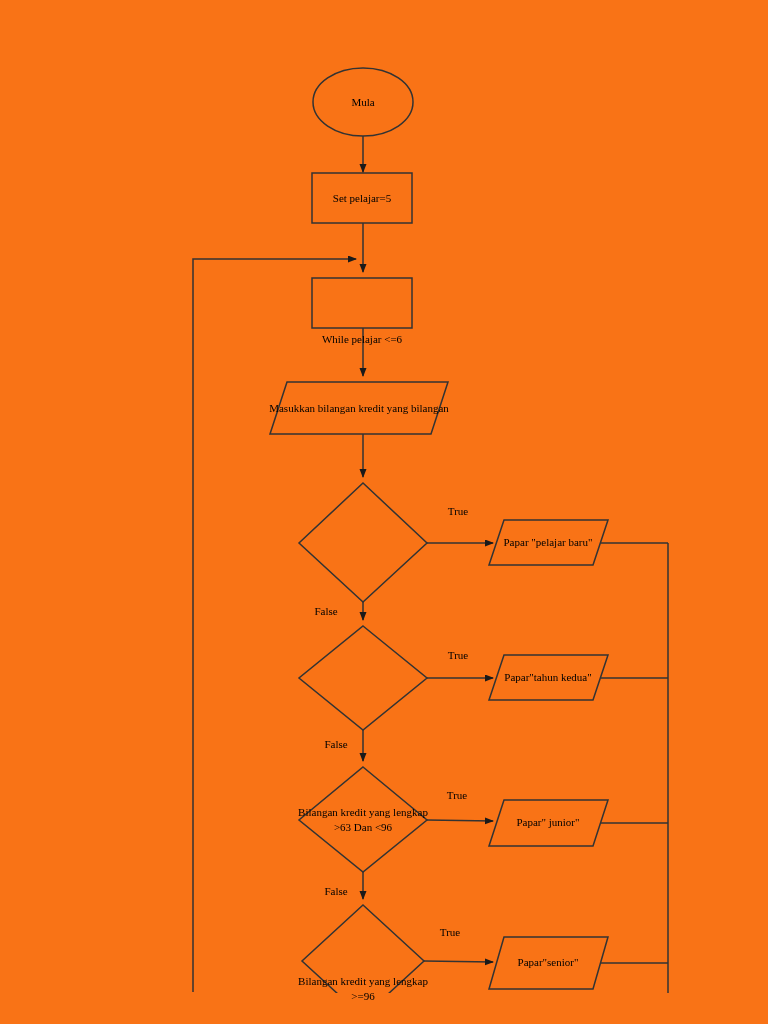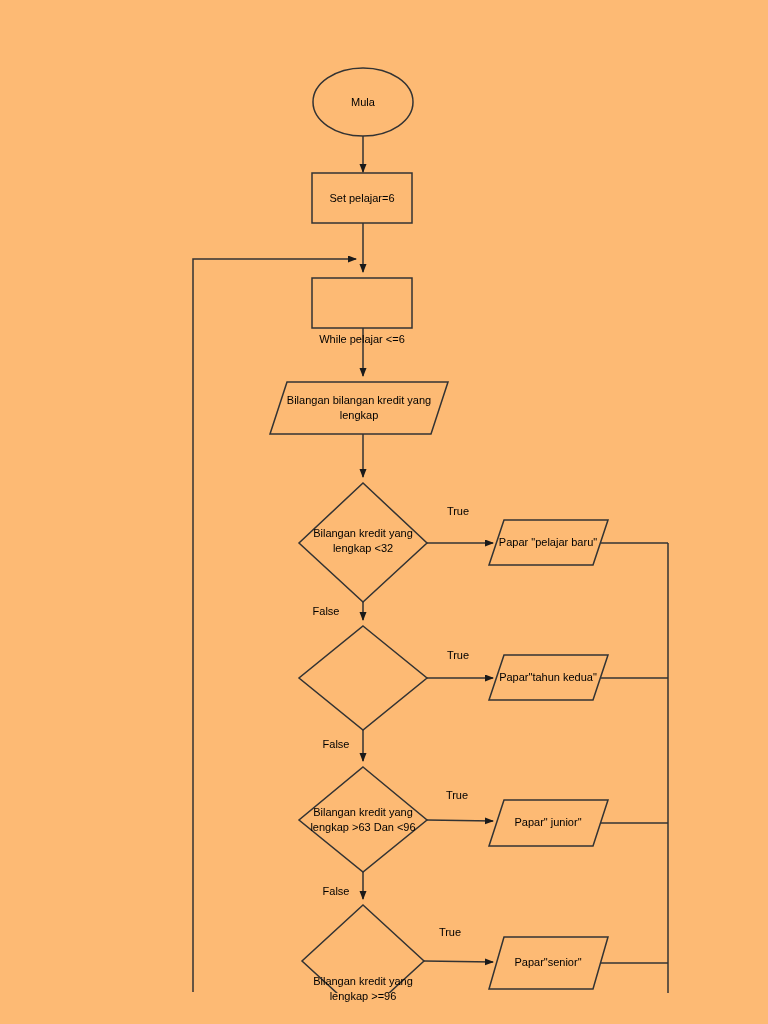--- a/index.html
+++ b/index.html
@@ -4,23 +4,23 @@
 <style>
   html, body {
     margin: 0;
     padding: 0;
     background: #ffffff;
   }
   .page {
     position: relative;
     width: 768px;
     height: 1024px;
-    background: #fdba74;
+    background: #f97316;
     overflow: hidden;
-    font-family: Liberation Sans, sans-serif;
+    font-family: Liberation Serif, serif;
   }
   .diagram-svg {
     position: absolute;
     left: 0;
     top: 0;
   }
   .lbl {
     position: absolute;
     transform: translate(-50%, -50%);
     font-size: 11px;
@@ -81,25 +81,24 @@
       <path d="M363,872 L363,899" marker-end="url(#arrow)"></path>
 
       <path d="M424,961 L493,962" marker-end="url(#arrow)"></path>
       <path d="M601,963 L668,963"></path>
 
       <path d="M668,543 L668,993"></path>
     </g>
   </svg>
 
   <div class="lbl" style="left:363px; top:102px;">Mula</div>
-  <div class="lbl" style="left:362px; top:198px;">Set pelajar=6</div>
+  <div class="lbl" style="left:362px; top:198px;">Set pelajar=5</div>
   <div class="lbl" style="left:362px; top:303px;margin-top:36px;">While pelajar &lt;=6</div>
-  <div class="lbl wrap w-input" style="left:359px; top:408px;">Bilangan bilangan kredit yang lengkap</div>
+  <div class="lbl wrap w-input" style="left:359px; top:408px;">Masukkan bilangan kredit yang bilangan</div>
 
-  <div class="lbl wrap w-decision" style="left:363px; top:541px;">Bilangan kredit yang lengkap &lt;32</div>
   <div class="lbl" style="left:548px; top:542px;">Papar "pelajar baru"</div>
 
   <div class="lbl" style="left:548px; top:677px;">Papar"tahun kedua"</div>
 
   <div class="lbl wrap w-decision" style="left:363px; top:820px;">Bilangan kredit yang lengkap &gt;63 Dan &lt;96</div>
   <div class="lbl" style="left:548px; top:822px;">Papar" junior"</div>
 
   <div class="lbl wrap w-decision" style="left:363px; top:989px;">Bilangan kredit yang lengkap &gt;=96</div>
   <div class="lbl" style="left:548px; top:962px;">Papar"senior"</div>
 

